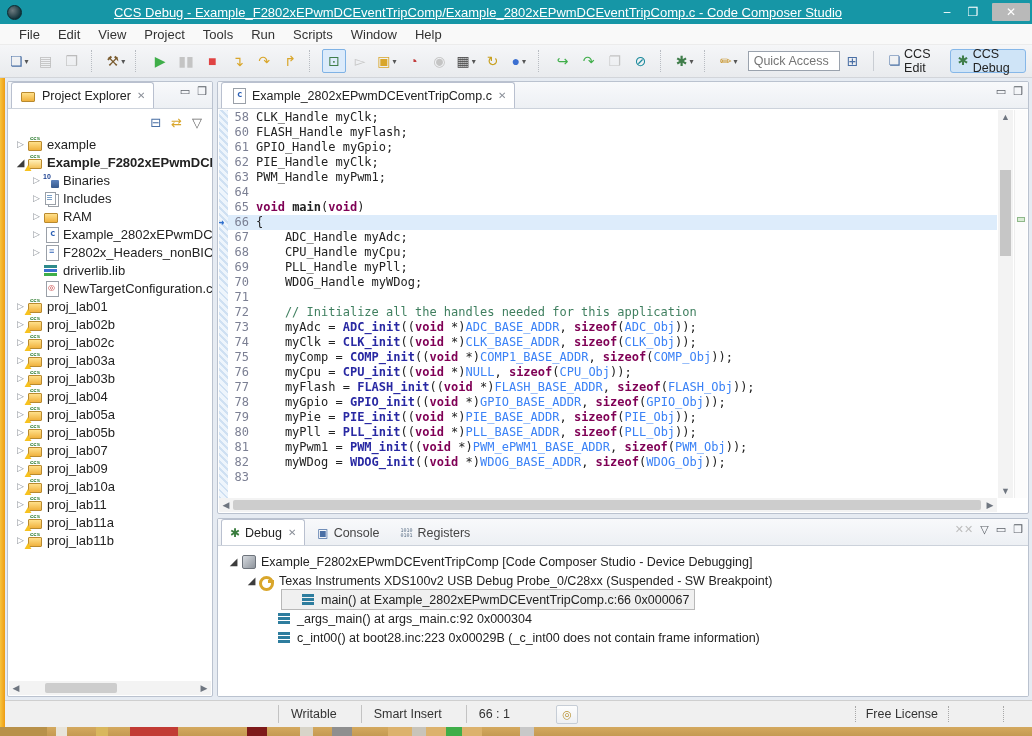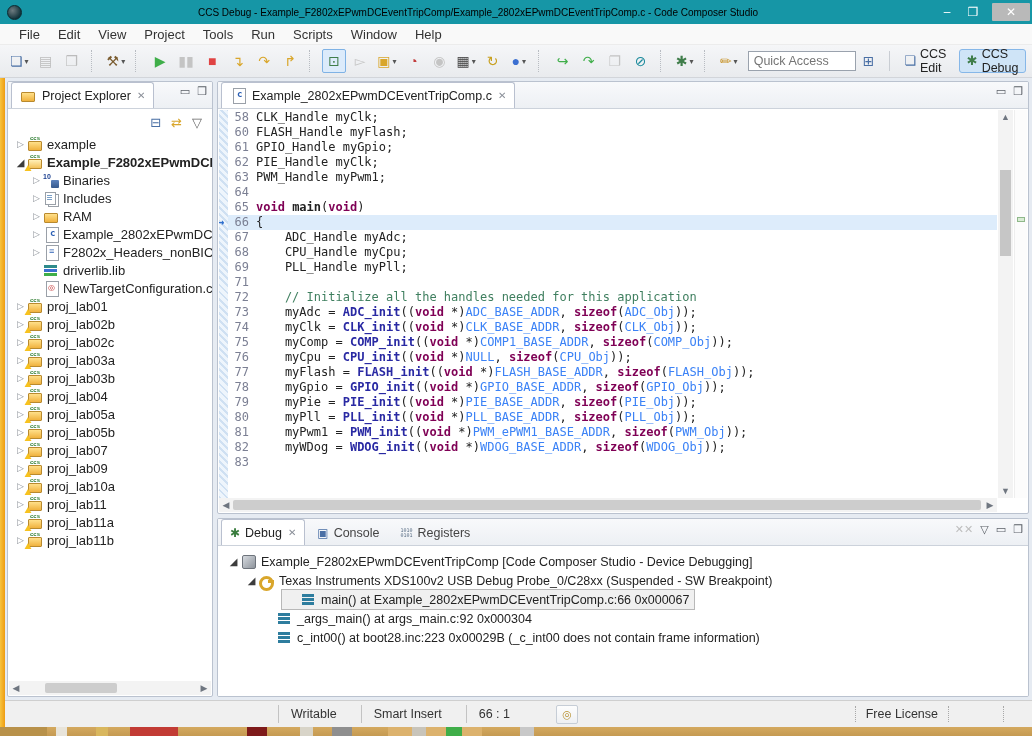--- a/index.html
+++ b/index.html
@@ -3,39 +3,39 @@
 <meta charset="utf-8">
 <style>
   * { margin:0; padding:0; box-sizing:border-box; }
   html,body { width:1032px; height:736px; overflow:hidden; }
   body { font-family:"Liberation Sans","DejaVu Sans",sans-serif; font-size:13px; color:#222; background:#e6ebf2; }
   #screen { position:relative; width:1032px; height:736px; background:#e6ebf2; overflow:hidden; }
 
   
   .titlebar { position:absolute; top:0; left:0; right:0; height:24px; background:#1696a6; display:flex; align-items:center; }
   .app-icon { width:15px; height:15px; margin-left:7px; border-radius:50%; background:radial-gradient(circle at 35% 35%, #6d7b80, #14343c 70%); border:1px solid #0c272e; flex:none; }
-  .wtitle { flex:1; text-align:center; color:#000000; font-size:10px; white-space:nowrap; overflow:hidden; }
+  .wtitle { flex:1; text-align:center; color:#ffffff; font-size:13px; white-space:nowrap; overflow:hidden;text-decoration:underline; }
   .win-controls { display:flex; align-items:center; margin-right:2px; }
   .wc { width:26px; height:18px; display:flex; align-items:center; justify-content:center; color:#fff; font-size:12px; cursor:default; }
   .wc-close { width:38px; background:#b9b9b9; color:#fff; border-radius:1px; margin-left:6px; }
 
   
   .menubar { position:absolute; top:24px; left:0; right:0; height:21px; background:#f9f9f9; display:flex; align-items:center; padding-left:10px; border-bottom:1px solid #ececec; }
   .menu-item { padding:2px 9px; color:#333; font-size:13px; }
 
   
   .toolbar { position:absolute; top:45px; left:0; right:0; height:33px; background:linear-gradient(#f5f6f8,#e9ebee); border-bottom:1px solid #d2d5da; display:flex; align-items:center; padding:0 6px; }
   #tbuttons { display:flex; align-items:center; height:100%; }
   .tbtn { height:24px; min-width:24px; display:flex; align-items:center; justify-content:center; padding:0 2px; margin:0 1px; border:1px solid transparent; border-radius:2px; }
   .tbtn.hi { background:#dcebfb; border-color:#7fb2e5; }
   .tglyph { font-size:14px; line-height:14px; }
   .dd { font-size:8px; color:#555; margin-left:2px; }
   .tsep { width:9px; height:22px; border-left:1px dotted #b8bcc2; margin:0 3px 0 6px; }
   .qa-box { margin-left:6px; }
-  .qa-box input { width:108px; height:20px; border:1px solid #9aa2ad; font-size:12.5px; padding:0 5px; color:#777; background:#fff; font-family:"Liberation Sans",sans-serif; }
+  .qa-box input { width:92px; height:20px; border:1px solid #9aa2ad; font-size:12.5px; padding:0 5px; color:#777; background:#fff; font-family:"Liberation Sans",sans-serif; }
   .tb-spacer { flex:1; }
   .persp { display:flex; align-items:center; }
   .psep { width:1px; height:20px; background:#c9cdd3; margin:0 7px; }
   .pbtn { display:flex; align-items:center; height:24px; padding:0 7px; border:1px solid transparent; border-radius:3px; font-size:12.5px; color:#222; }
   .pbtn .tglyph { margin-right:4px; font-size:13px; }
   .pbtn.active { background:#cfe4f7; border-color:#86b7e8; }
 
   
   .work { position:absolute; top:78px; left:0; right:0; height:622px; background:#e6ebf2; }
   .orange-strip { position:absolute; left:0; top:0; width:5px; height:649px; background:linear-gradient(90deg,#f7c440,#ee9c12); z-index:5; }
@@ -468,20 +468,21 @@
           <div class="cl"><span class="cl-num">60</span><span class="cl-code"><span class="tok-p">FLASH_Handle myFlash;</span></span></div>
           <div class="cl"><span class="cl-num">61</span><span class="cl-code"><span class="tok-p">GPIO_Handle myGpio;</span></span></div>
           <div class="cl"><span class="cl-num">62</span><span class="cl-code"><span class="tok-p">PIE_Handle myClk;</span></span></div>
           <div class="cl"><span class="cl-num">63</span><span class="cl-code"><span class="tok-p">PWM_Handle myPwm1;</span></span></div>
           <div class="cl"><span class="cl-num">64</span><span class="cl-code"></span></div>
           <div class="cl"><span class="cl-num">65</span><span class="cl-code"><span class="tok-k">void</span><span class="tok-b"> main</span><span class="tok-p">(</span><span class="tok-k">void</span><span class="tok-p">)</span></span></div>
           <div class="cl cur"><span class="cl-arrow">→</span><span class="cl-num">66</span><span class="cl-code"><span class="tok-p">{</span></span></div>
           <div class="cl"><span class="cl-num">67</span><span class="cl-code"><span class="tok-p">    ADC_Handle myAdc;</span></span></div>
           <div class="cl"><span class="cl-num">68</span><span class="cl-code"><span class="tok-p">    CPU_Handle myCpu;</span></span></div>
           <div class="cl"><span class="cl-num">69</span><span class="cl-code"><span class="tok-p">    PLL_Handle myPll;</span></span></div>
+          <div class="cl"><span class="cl-num">70</span><span class="cl-code"><span class="tok-p">    WDOG_Handle myWDog;</span></span></div>
           <div class="cl"><span class="cl-num">71</span><span class="cl-code"></span></div>
           <div class="cl"><span class="cl-num">72</span><span class="cl-code"><span class="tok-c">    // Initialize all the handles needed for this application</span></span></div>
           <div class="cl"><span class="cl-num">73</span><span class="cl-code"><span class="tok-p">    myAdc = </span><span class="tok-f">ADC_init</span><span class="tok-p">((</span><span class="tok-k">void</span><span class="tok-p"> *)</span><span class="tok-m">ADC_BASE_ADDR</span><span class="tok-p">, </span><span class="tok-k">sizeof</span><span class="tok-p">(</span><span class="tok-m">ADC_Obj</span><span class="tok-p">));</span></span></div>
           <div class="cl"><span class="cl-num">74</span><span class="cl-code"><span class="tok-p">    myClk = </span><span class="tok-f">CLK_init</span><span class="tok-p">((</span><span class="tok-k">void</span><span class="tok-p"> *)</span><span class="tok-m">CLK_BASE_ADDR</span><span class="tok-p">, </span><span class="tok-k">sizeof</span><span class="tok-p">(</span><span class="tok-m">CLK_Obj</span><span class="tok-p">));</span></span></div>
           <div class="cl"><span class="cl-num">75</span><span class="cl-code"><span class="tok-p">    myComp = </span><span class="tok-f">COMP_init</span><span class="tok-p">((</span><span class="tok-k">void</span><span class="tok-p"> *)</span><span class="tok-m">COMP1_BASE_ADDR</span><span class="tok-p">, </span><span class="tok-k">sizeof</span><span class="tok-p">(</span><span class="tok-m">COMP_Obj</span><span class="tok-p">));</span></span></div>
           <div class="cl"><span class="cl-num">76</span><span class="cl-code"><span class="tok-p">    myCpu = </span><span class="tok-f">CPU_init</span><span class="tok-p">((</span><span class="tok-k">void</span><span class="tok-p"> *)</span><span class="tok-m">NULL</span><span class="tok-p">, </span><span class="tok-k">sizeof</span><span class="tok-p">(</span><span class="tok-m">CPU_Obj</span><span class="tok-p">));</span></span></div>
           <div class="cl"><span class="cl-num">77</span><span class="cl-code"><span class="tok-p">    myFlash = </span><span class="tok-f">FLASH_init</span><span class="tok-p">((</span><span class="tok-k">void</span><span class="tok-p"> *)</span><span class="tok-m">FLASH_BASE_ADDR</span><span class="tok-p">, </span><span class="tok-k">sizeof</span><span class="tok-p">(</span><span class="tok-m">FLASH_Obj</span><span class="tok-p">));</span></span></div>
           <div class="cl"><span class="cl-num">78</span><span class="cl-code"><span class="tok-p">    myGpio = </span><span class="tok-f">GPIO_init</span><span class="tok-p">((</span><span class="tok-k">void</span><span class="tok-p"> *)</span><span class="tok-m">GPIO_BASE_ADDR</span><span class="tok-p">, </span><span class="tok-k">sizeof</span><span class="tok-p">(</span><span class="tok-m">GPIO_Obj</span><span class="tok-p">));</span></span></div>
           <div class="cl"><span class="cl-num">79</span><span class="cl-code"><span class="tok-p">    myPie = </span><span class="tok-f">PIE_init</span><span class="tok-p">((</span><span class="tok-k">void</span><span class="tok-p"> *)</span><span class="tok-m">PIE_BASE_ADDR</span><span class="tok-p">, </span><span class="tok-k">sizeof</span><span class="tok-p">(</span><span class="tok-m">PIE_Obj</span><span class="tok-p">));</span></span></div>
           <div class="cl"><span class="cl-num">80</span><span class="cl-code"><span class="tok-p">    myPll = </span><span class="tok-f">PLL_init</span><span class="tok-p">((</span><span class="tok-k">void</span><span class="tok-p"> *)</span><span class="tok-m">PLL_BASE_ADDR</span><span class="tok-p">, </span><span class="tok-k">sizeof</span><span class="tok-p">(</span><span class="tok-m">PLL_Obj</span><span class="tok-p">));</span></span></div>

